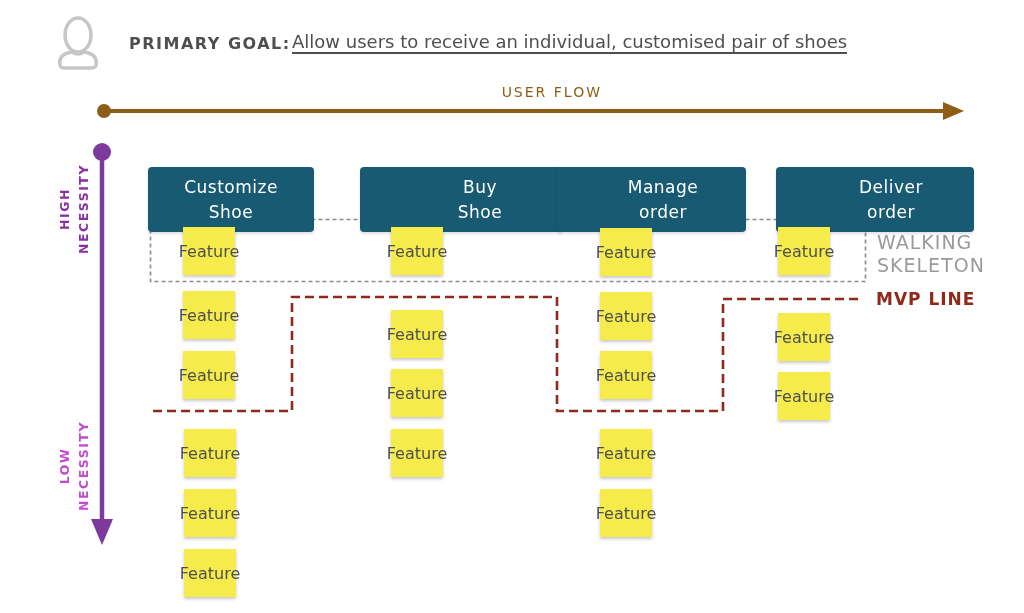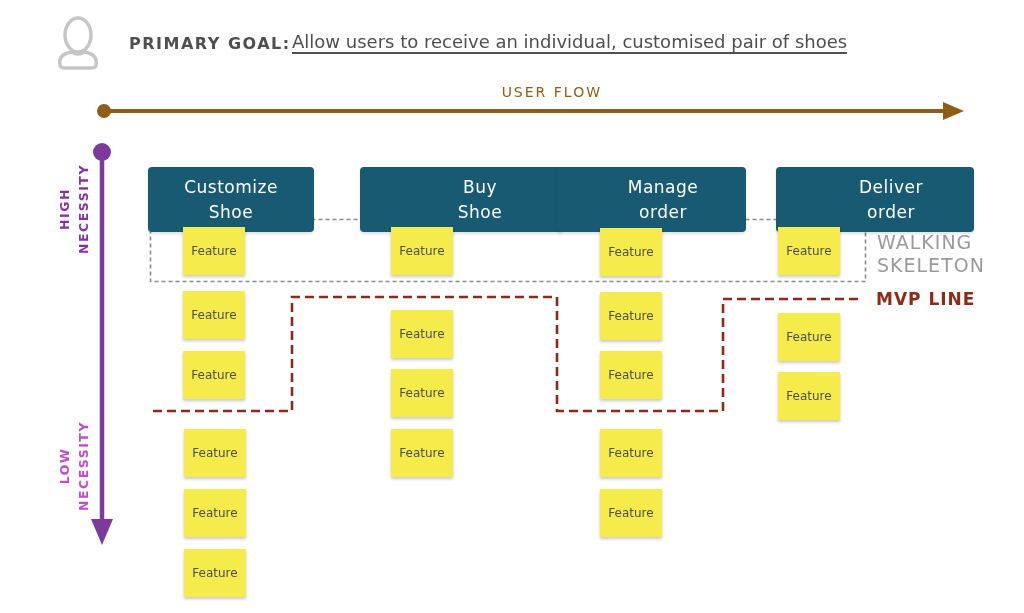--- a/index.html
+++ b/index.html
@@ -16,22 +16,22 @@
   .user-flow-label{left:430px;top:84px;width:172px;text-align:right;font-size:14px;font-weight:400;
     letter-spacing:2px;color:var(--brown);}
   
   .lines{left:0;top:0;z-index:1;}
   
   .col-box{width:166px;height:65px;top:139px;background:var(--teal);color:#fff;border-radius:4px;
     display:flex;flex-direction:column;align-items:center;justify-content:center;line-height:1.45;
     font-size:17px;letter-spacing:0.5px;z-index:2;box-shadow:0 2px 3px rgba(0,0,0,0.12);margin-top:28px;}
   .col-box-1{left:148px;} .col-box-2{left:360px;padding-left:37px;} .col-box-3{left:557px;padding-left:23px;} .col-box-4{left:776px;padding-left:32px;}
   
-  .note{position:absolute;width:62px;height:48px;background:var(--note_yellow);z-index:2;
-    display:flex;align-items:center;justify-content:center;font-size:12px;color:#4f4f4f;
+  .note{position:absolute;width:52px;height:48px;background:var(--note_yellow);z-index:2;
+    display:flex;align-items:center;justify-content:center;font-size:16px;color:#4f4f4f;
     box-shadow:0 2px 3px rgba(0,0,0,0.22);}
   
   .rot{width:130px;height:42px;display:flex;flex-direction:column;align-items:center;justify-content:center;
     transform:rotate(-90deg);font-weight:700;font-size:12.5px;letter-spacing:1.5px;line-height:1.5;z-index:2;}
   .high-label{left:10px;top:188px;color:var(--purple);}
   .low-label{left:10px;top:445px;color:var(--pink);}
   
   .ws-label{left:877px;top:231px;font-size:19px;letter-spacing:1px;line-height:1.2;color:var(--label_gray);z-index:2;}
   .mvp-label{left:876px;top:289px;font-size:17px;font-weight:700;letter-spacing:1px;color:var(--red);z-index:2;}
 </style>

